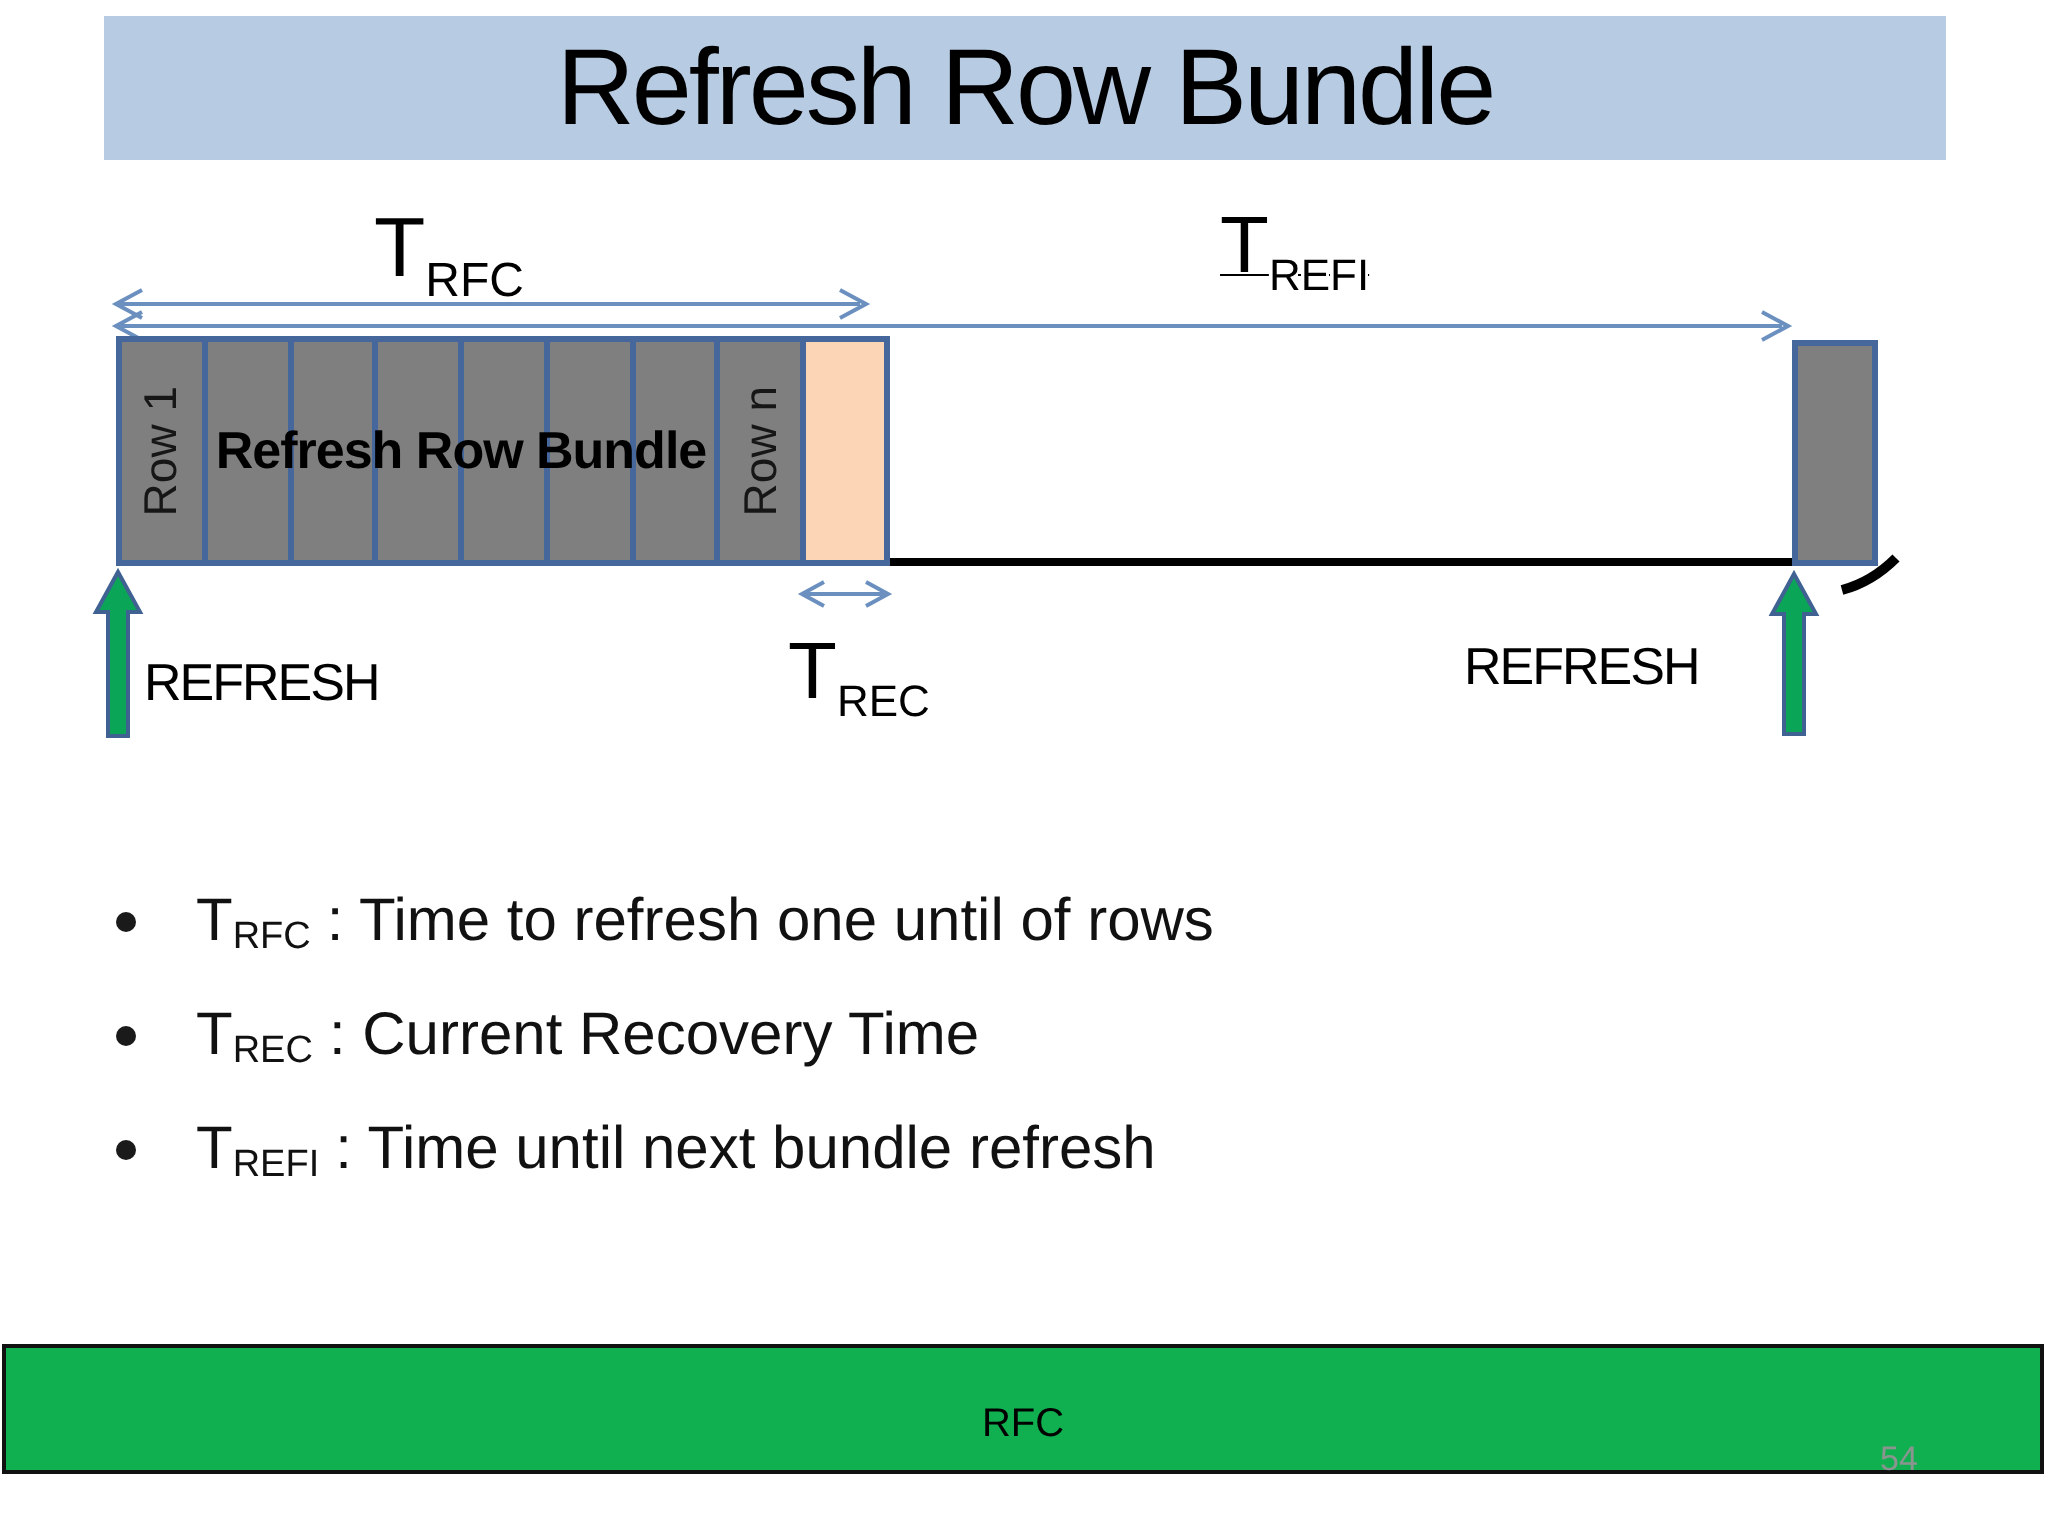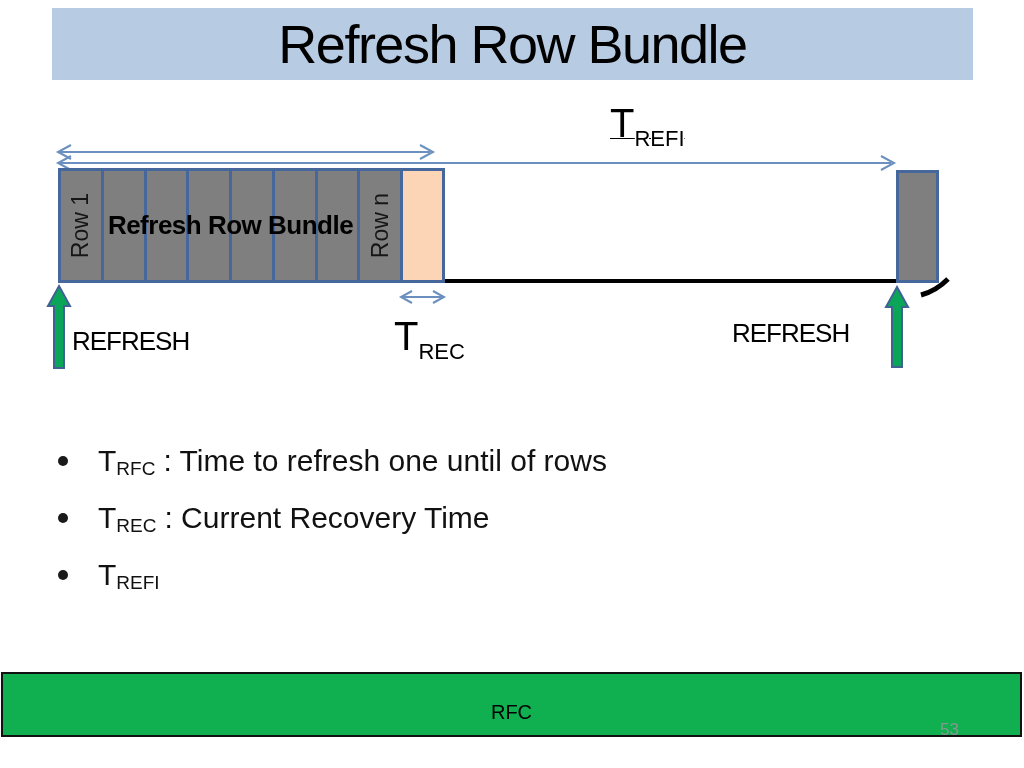--- a/index.html
+++ b/index.html
@@ -150,20 +150,23 @@
     <div class="cell">
       <span class="vert">Row n</span>
     </div>
   </div>
   <div class="bundle-label">Refresh Row Bundle</div>
 
   <div class="recovery-box"></div>
 
   <div class="next-box"></div>
 
+  <div class="t-label" style="left:187px;top:103px;">
+    <span class="t-base">T</span><span class="t-sub">RFC</span>
+  </div>
   <div class="t-label small" style="left:610px;top:103px;text-decoration:underline;">
     <span class="t-base">T</span><span class="t-sub">REFI</span>
   </div>
   <div class="t-label small" style="left:394px;top:316px;">
     <span class="t-base">T</span><span class="t-sub">REC</span>
   </div>
 
   <svg class="svg-layer" style="z-index:4;" viewBox="0 0 1024 420">
     <polygon class="green-arrow" points="59,286 70,306 64,306 64,368 54,368 54,306 48,306"></polygon>
     <polygon class="green-arrow" points="897,287 908,307 902,307 902,367 892,367 892,307 886,307"></polygon>
@@ -182,22 +185,23 @@
     <div class="bullet-row">
       <span class="dot"></span>
       <span class="term-base">T</span>
         <span class="term-sub">REC</span>
       <span class="bullet-text">: Current Recovery Time</span>
     </div>
     <div class="bullet-row">
       <span class="dot"></span>
       <span class="term-base">T</span>
         <span class="term-sub">REFI</span>
+      <span class="bullet-text">: Time until next bundle refresh</span>
     </div>
   </div>
 
   <div class="footer-banner">
       <span class="footer-sub">RFC</span>
   </div>
 
-  <div class="page-number">53</div>
+  <div class="page-number">54</div>
 
 </div>
 
 </body></html>

